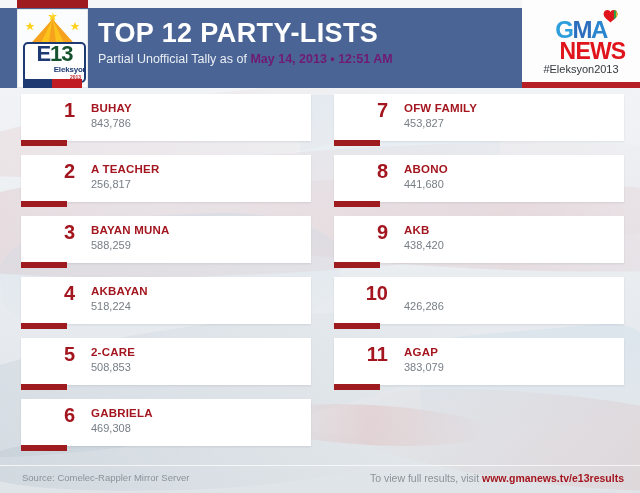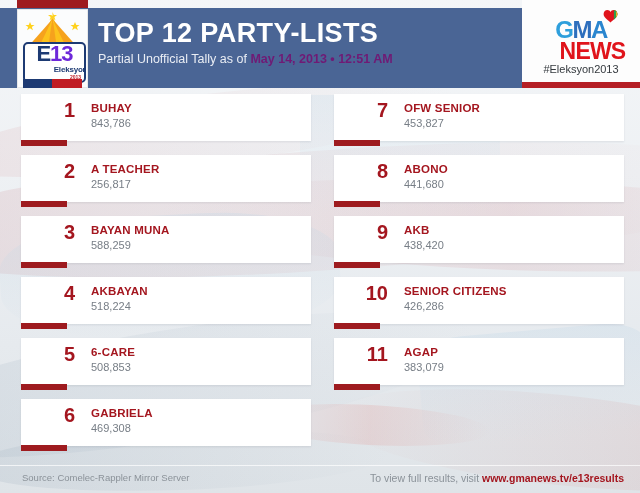--- a/index.html
+++ b/index.html
@@ -31,21 +31,21 @@
   .hdr-redbar{position:absolute;left:522px;top:82px;width:118px;height:6px;background:#b51f25;}
   .hdr-topred{position:absolute;left:17px;top:0;width:71px;height:9px;background:#9e1b1f;}
 
   
   .logo{position:absolute;left:17px;top:9px;width:71px;height:79px;background:#fbfcfd;
         box-shadow:0 0 0 1px rgba(0,0,0,.08) inset;overflow:hidden;}
   .logo .rays{position:absolute;left:0;top:2px;width:71px;height:40px;}
   .logo .plate{position:absolute;left:6px;top:33px;width:59px;height:37px;border:2px solid #1d3a73;border-radius:5px;background:#fff;overflow:hidden;}
   .logo .plate .e13{position:absolute;left:0;top:-3px;width:59px;text-align:center;font-size:22px;font-weight:bold;letter-spacing:-1px;line-height:26px;}
   .logo .plate .e{color:#1d3a73;}
-  .logo .plate .one3{color:#6d28d9;}
+  .logo .plate .one3{color:#14532d;}
   .logo .plate .eleksyon{position:absolute;left:16px;top:21px;width:59px;text-align:center;font-size:8px;font-weight:bold;color:#1d3a73;letter-spacing:-.2px;}
   .logo .plate .yr{position:absolute;right:3px;bottom:1px;font-size:5px;font-weight:bold;color:#c01c24;}
   .logo .foot{position:absolute;left:6px;bottom:0;width:59px;height:9px;}
   .logo .foot .fl{position:absolute;left:0;top:0;width:29px;height:9px;background:#1d3a73;}
   .logo .foot .fr{position:absolute;right:0;top:0;width:30px;height:9px;background:#c01c24;}
 
   .hdr-text{position:absolute;left:98px;top:18px;}
   .hdr-title{color:#ffffff;font-size:27px;font-weight:bold;letter-spacing:.4px;line-height:30px;}
   .hdr-sub{color:#e9edf4;font-size:12.5px;line-height:18px;margin-top:2px;}
   .hdr-sub b{color:#701a75;font-weight:bold;}
@@ -166,54 +166,53 @@
         <div class="bar"></div>
       </div>
       <div class="card">
         <div class="rank">4</div>
         <div class="name">AKBAYAN</div>
         <div class="votes">518,224</div>
         <div class="bar"></div>
       </div>
       <div class="card">
         <div class="rank">5</div>
-        <div class="name">6-CARE</div>
+        <div class="name">2-CARE</div>
         <div class="votes">508,853</div>
         <div class="bar"></div>
       </div>
       <div class="card">
         <div class="rank">6</div>
         <div class="name">GABRIELA</div>
         <div class="votes">469,308</div>
         <div class="bar"></div>
       </div>
     </div>
 
     <div class="col col-right">
       <div class="card">
         <div class="rank">7</div>
-        <div class="name">OFW SENIOR</div>
+        <div class="name">OFW FAMILY</div>
         <div class="votes">453,827</div>
         <div class="bar"></div>
       </div>
       <div class="card">
         <div class="rank">8</div>
         <div class="name">ABONO</div>
         <div class="votes">441,680</div>
         <div class="bar"></div>
       </div>
       <div class="card">
         <div class="rank">9</div>
         <div class="name">AKB</div>
         <div class="votes">438,420</div>
         <div class="bar"></div>
       </div>
       <div class="card">
         <div class="rank">10</div>
-        <div class="name">SENIOR CITIZENS</div>
         <div class="votes">426,286</div>
         <div class="bar"></div>
       </div>
       <div class="card">
         <div class="rank">11</div>
         <div class="name">AGAP</div>
         <div class="votes">383,079</div>
         <div class="bar"></div>
       </div>
     </div>

